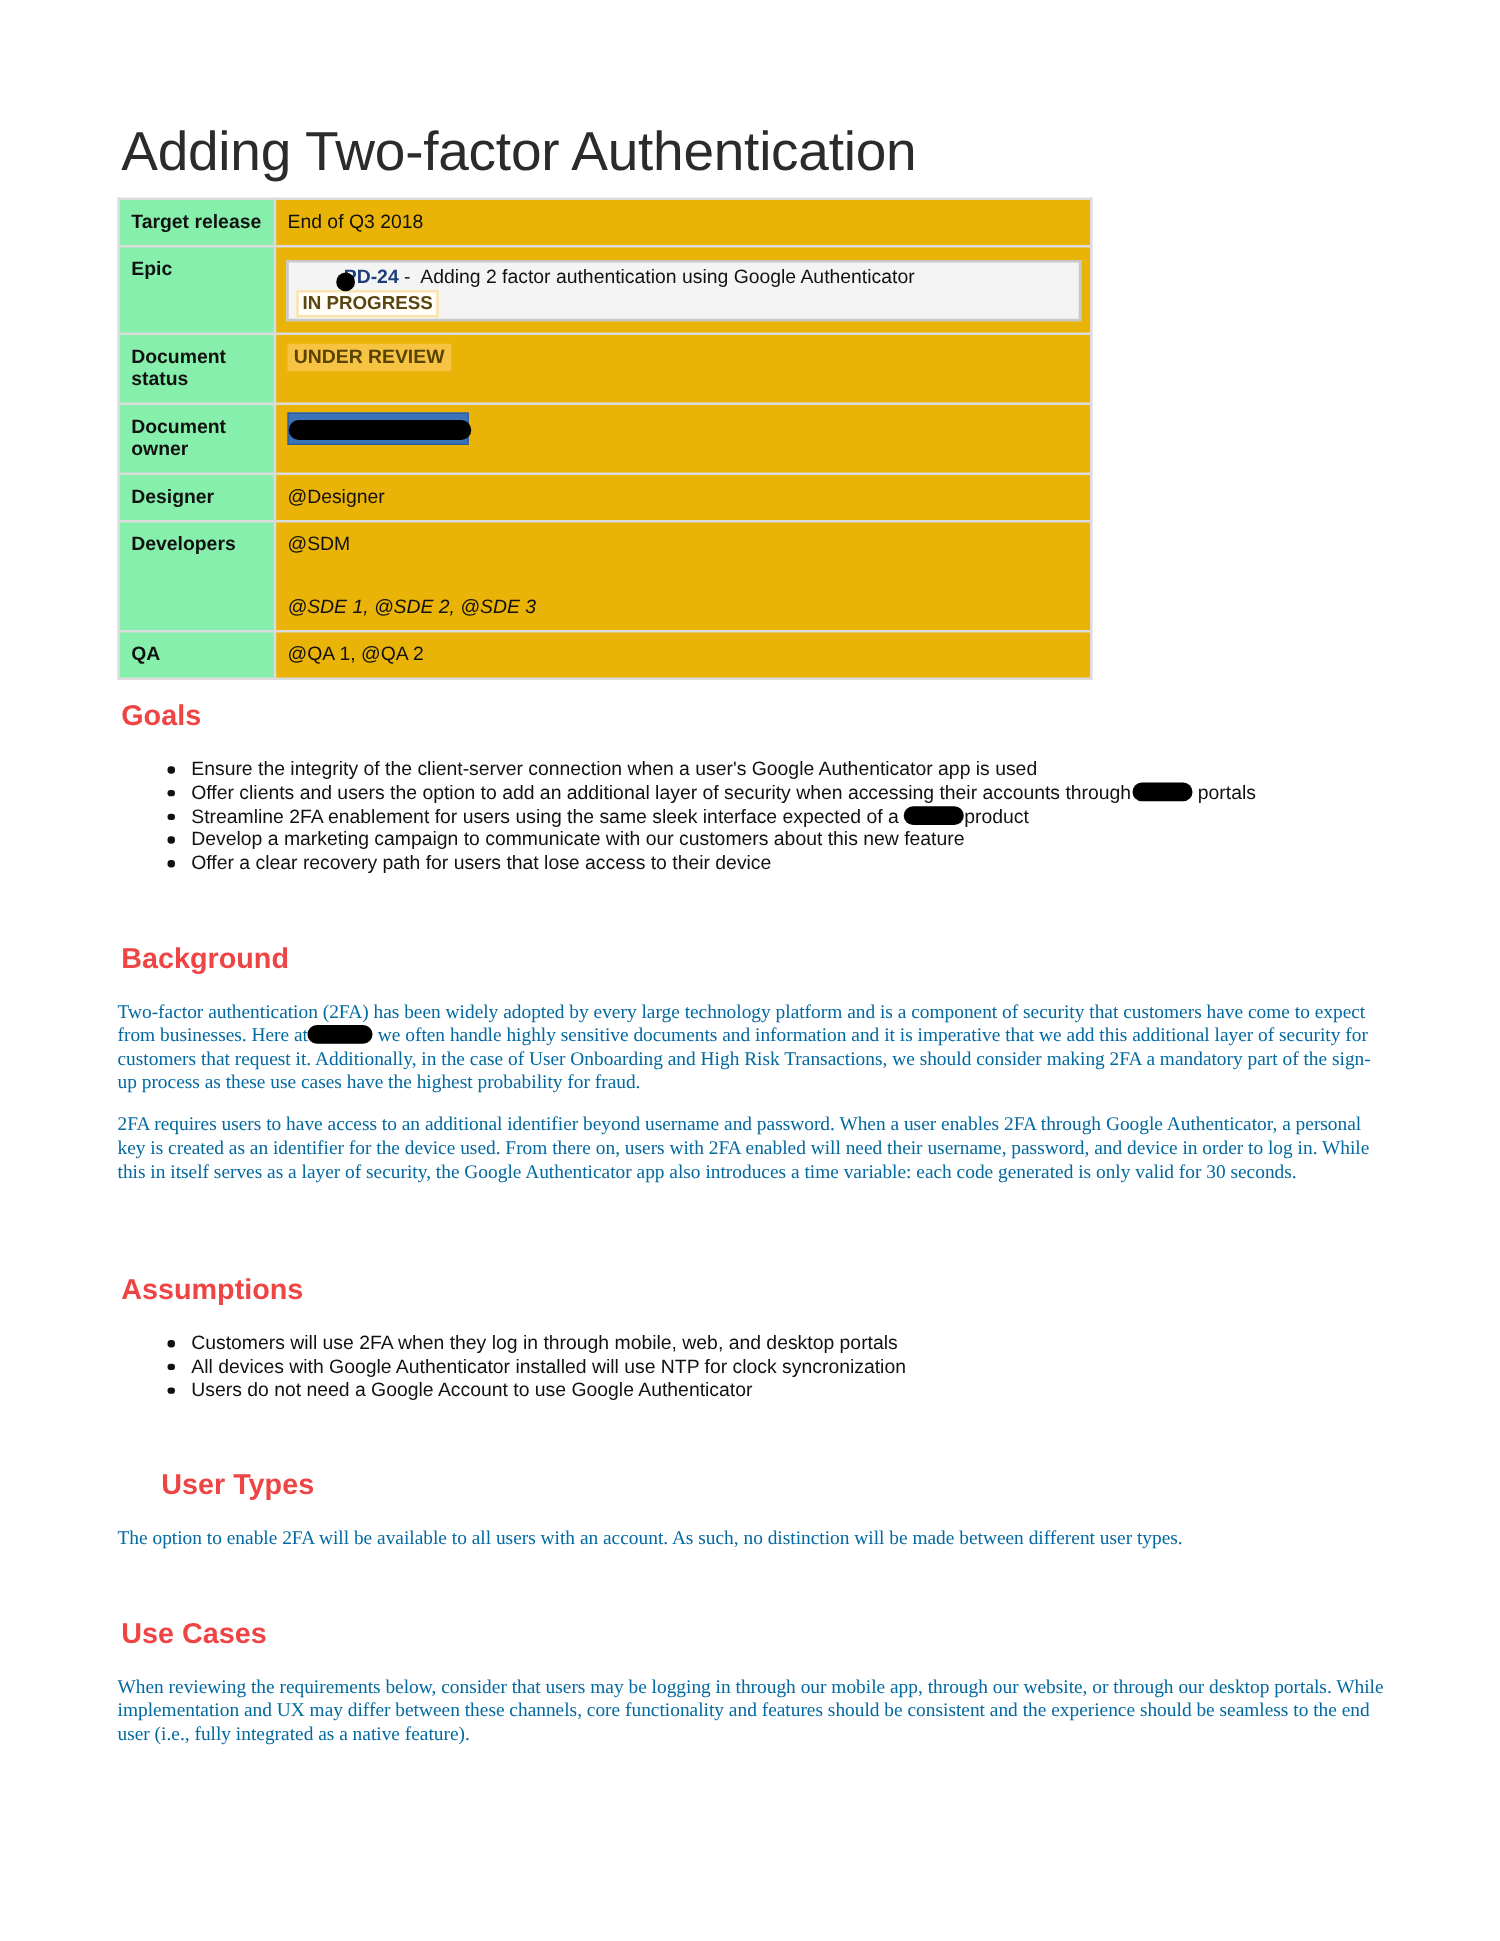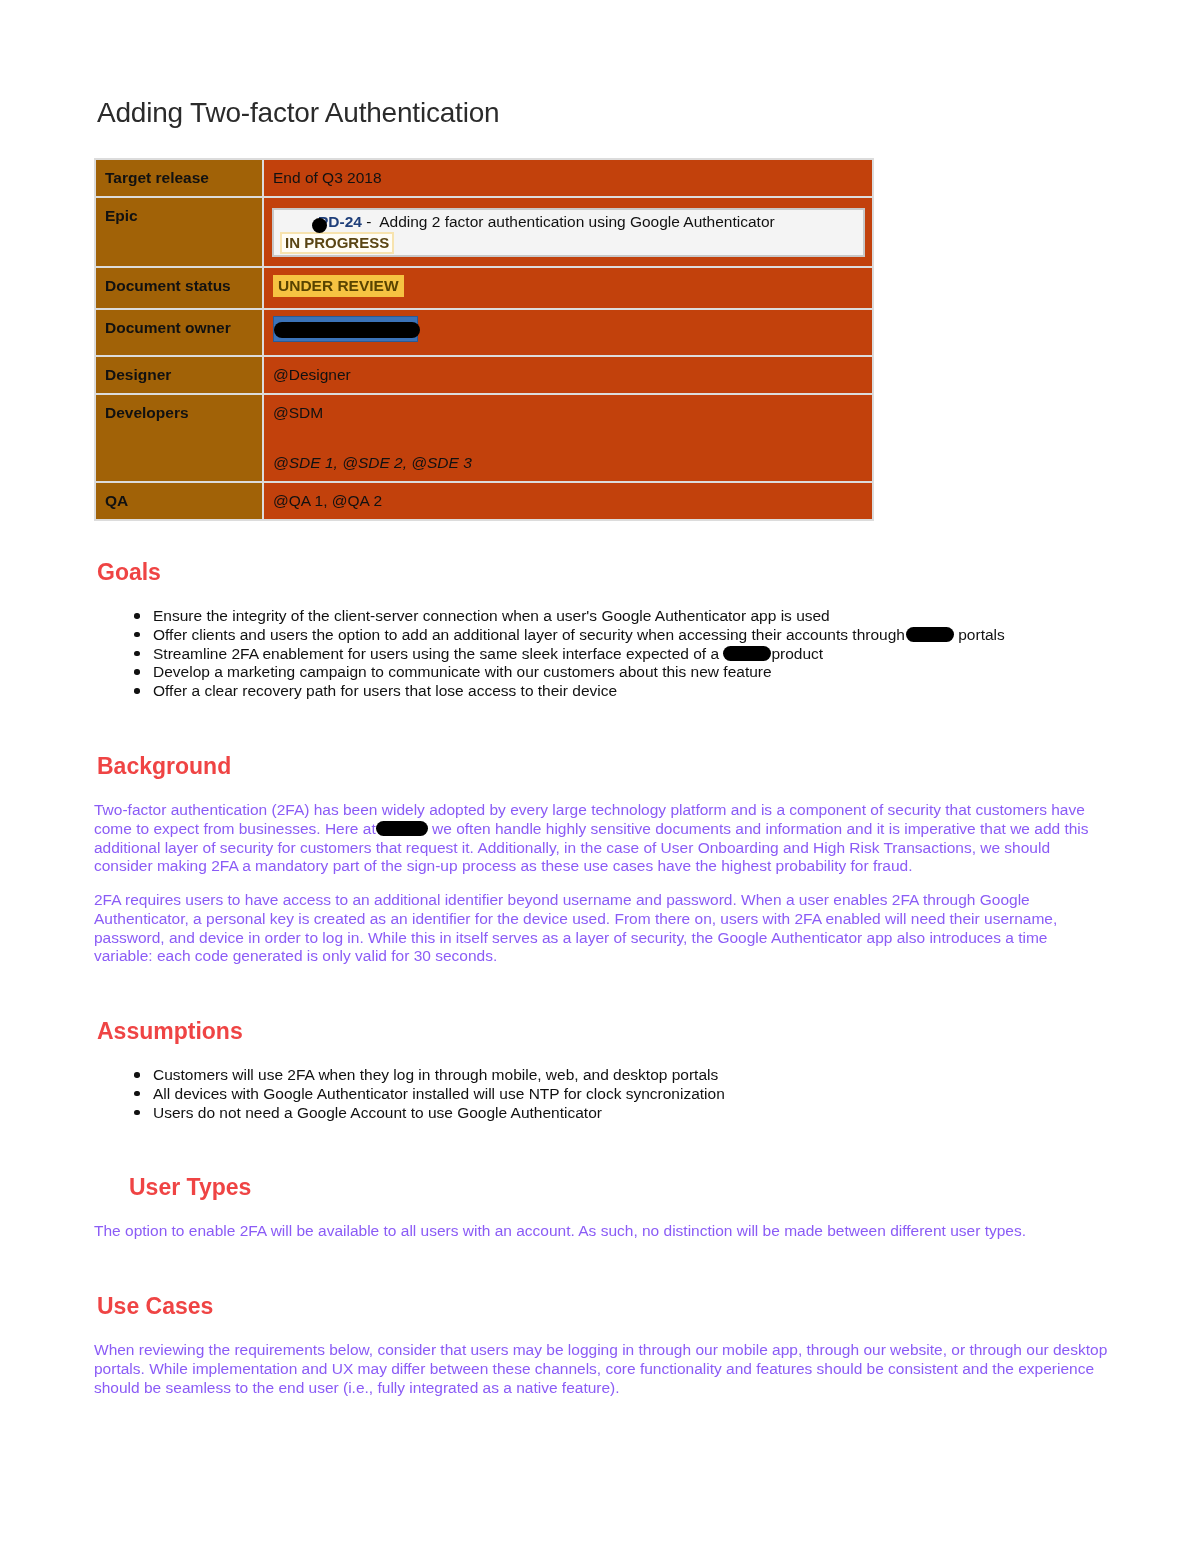--- a/index.html
+++ b/index.html
@@ -6,44 +6,44 @@
     html, body { width: 1200px; height: 1553px; background: #ffffff; }
     body {
       font-family: "Liberation Sans", sans-serif;
       color: #111111;
       position: relative;
       overflow: hidden;
     }
     .page-title {
       position: absolute;
       left: 97px; top: 97px;
-      font-size: 28px;
+      font-size: 44px;
       font-weight: normal;
       color: #2b2b2b;
       letter-spacing: -0.2px;
     }
     table.meta {
       position: absolute;
       left: 94px; top: 158px;
       width: 780px;
       border-collapse: collapse;
       font-size: 15.5px;
     }
     table.meta td {
       border: 2px solid #dcdcdc;
       vertical-align: top;
       padding: 9px 9px;
     }
     table.meta td.label {
-      width: 168px;
-      background: #a16207;
+      width: 125px;
+      background: #86efac;
       font-weight: bold;
       color: #111;
     }
-    table.meta td.value { background: #c2410c; color: #111; }
+    table.meta td.value { background: #eab308; color: #111; }
     .row-target td { height: 37px; }
     .row-epic td { height: 69px; }
     .row-status td { height: 42px; }
     .row-owner td { height: 43px; }
     .row-designer td { height: 36px; }
     .row-devs td { height: 70px; }
     .row-qa td { height: 36px; }
     .epic-box {
       border: 2px solid #c8c8c8;
       background: #f4f4f4;
@@ -121,21 +121,22 @@
       width: 5.5px; height: 5.5px;
       border-radius: 50%;
       background: #111;
     }
     .para {
       position: absolute;
       left: 94px;
       width: 1015px;
       font-size: 15.5px;
       line-height: 18.8px;
-      color: #8b5cf6;
+      color: #0369a1;
+      font-family: Liberation Serif, serif;
     }
     .redact {
       display: inline-block;
       height: 15px;
       background: #000;
       border-radius: 8px;
       vertical-align: -2px;
     }
   </style>
 </head>

